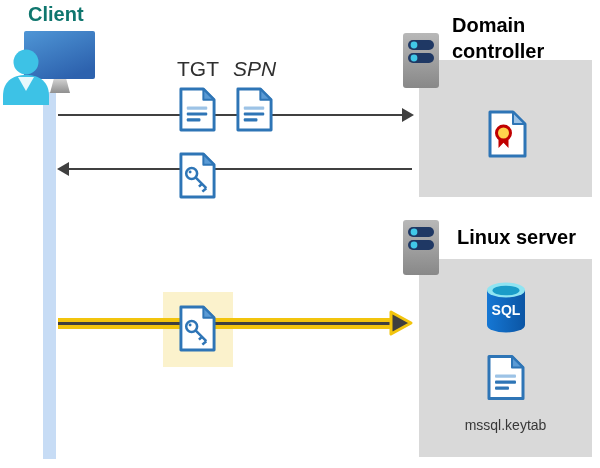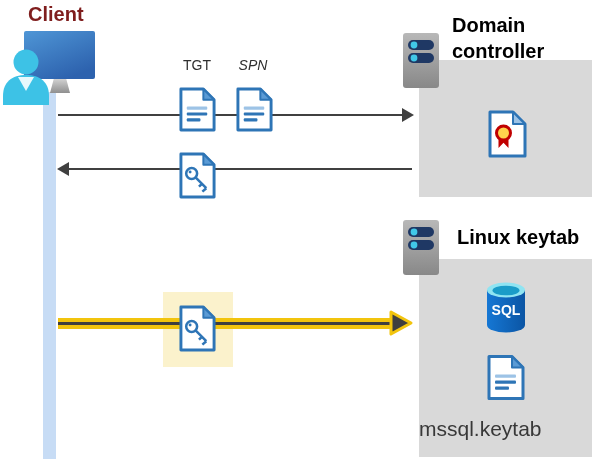--- a/index.html
+++ b/index.html
@@ -2,23 +2,23 @@
 <html><head>
 <meta charset="utf-8">
 <style>
   html, body { margin: 0; padding: 0; background: #ffffff; }
   body { width: 600px; height: 468px; position: relative; overflow: hidden;
          font-family: "Liberation Sans", sans-serif; }
   .abs { position: absolute; }
 
   
   .node-title { font-weight: bold; color: #000; font-size: 20px; line-height: 26px; }
-  .client-title { font-weight: bold; color: #7f1d1d; font-size: 20px; }
-  .ticket-label { font-size: 14px; color: #2f2f2f; text-align: center; }
-  .keytab-label { font-size: 21px; color: #383838; text-align: left; }
+  .client-title { font-weight: bold; color: #0f766e; font-size: 20px; }
+  .ticket-label { font-size: 21px; color: #2f2f2f; text-align: center; }
+  .keytab-label { font-size: 14px; color: #383838; text-align: center; }
 
   
   .gray-box { background: #d9d9d9; }
   .lifeline { background: #c7dcf5; }
   .hl-box { background: #fbf2cc; }
   .line-dark { background: #404040; }
   .line-yellow { background: #f2c40d; }
   .line-yellow-core { background: #3f3f3f; }
 
   svg { display: block; }
@@ -137,21 +137,21 @@
         <stop offset="1" stop-color="#888888"></stop>
     </linearGradient>
   </defs>
   <rect x="0" y="0" width="36" height="55" rx="3" fill="url(#srv2)"></rect>
   <rect x="5" y="7" width="26" height="10" rx="5" fill="#1f3864"></rect>
   <circle cx="11" cy="12" r="3.4" fill="#41c8e8"></circle>
   <rect x="5" y="20" width="26" height="10" rx="5" fill="#1f3864"></rect>
   <circle cx="11" cy="25" r="3.4" fill="#41c8e8"></circle>
 </svg>
 
-<div class="abs node-title" style="left:457px; top:224px; white-space:nowrap;">Linux keytab</div>
+<div class="abs node-title" style="left:457px; top:224px; white-space:nowrap;">Linux server</div>
 
 <svg class="abs" style="left:485px; top:281px;" width="42" height="53" viewBox="0 0 42 53">
   <defs>
     <linearGradient id="cyl" x1="0" y1="0" x2="1" y2="0">
       <stop offset="0" stop-color="#1577d4"></stop>
         <stop offset="1" stop-color="#0b55a4"></stop>
     </linearGradient>
   </defs>
   <path d="M2,9 L2,44 A19,7.5 0 0 0 40,44 L40,9 Z" fill="url(#cyl)"></path>
   <ellipse cx="21" cy="9" rx="19" ry="7.5" fill="#8fe4f2"></ellipse>

